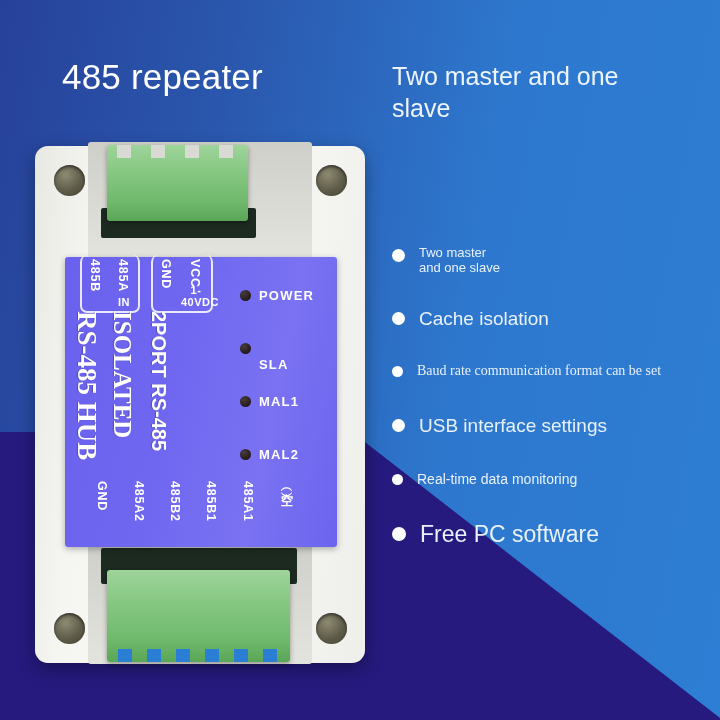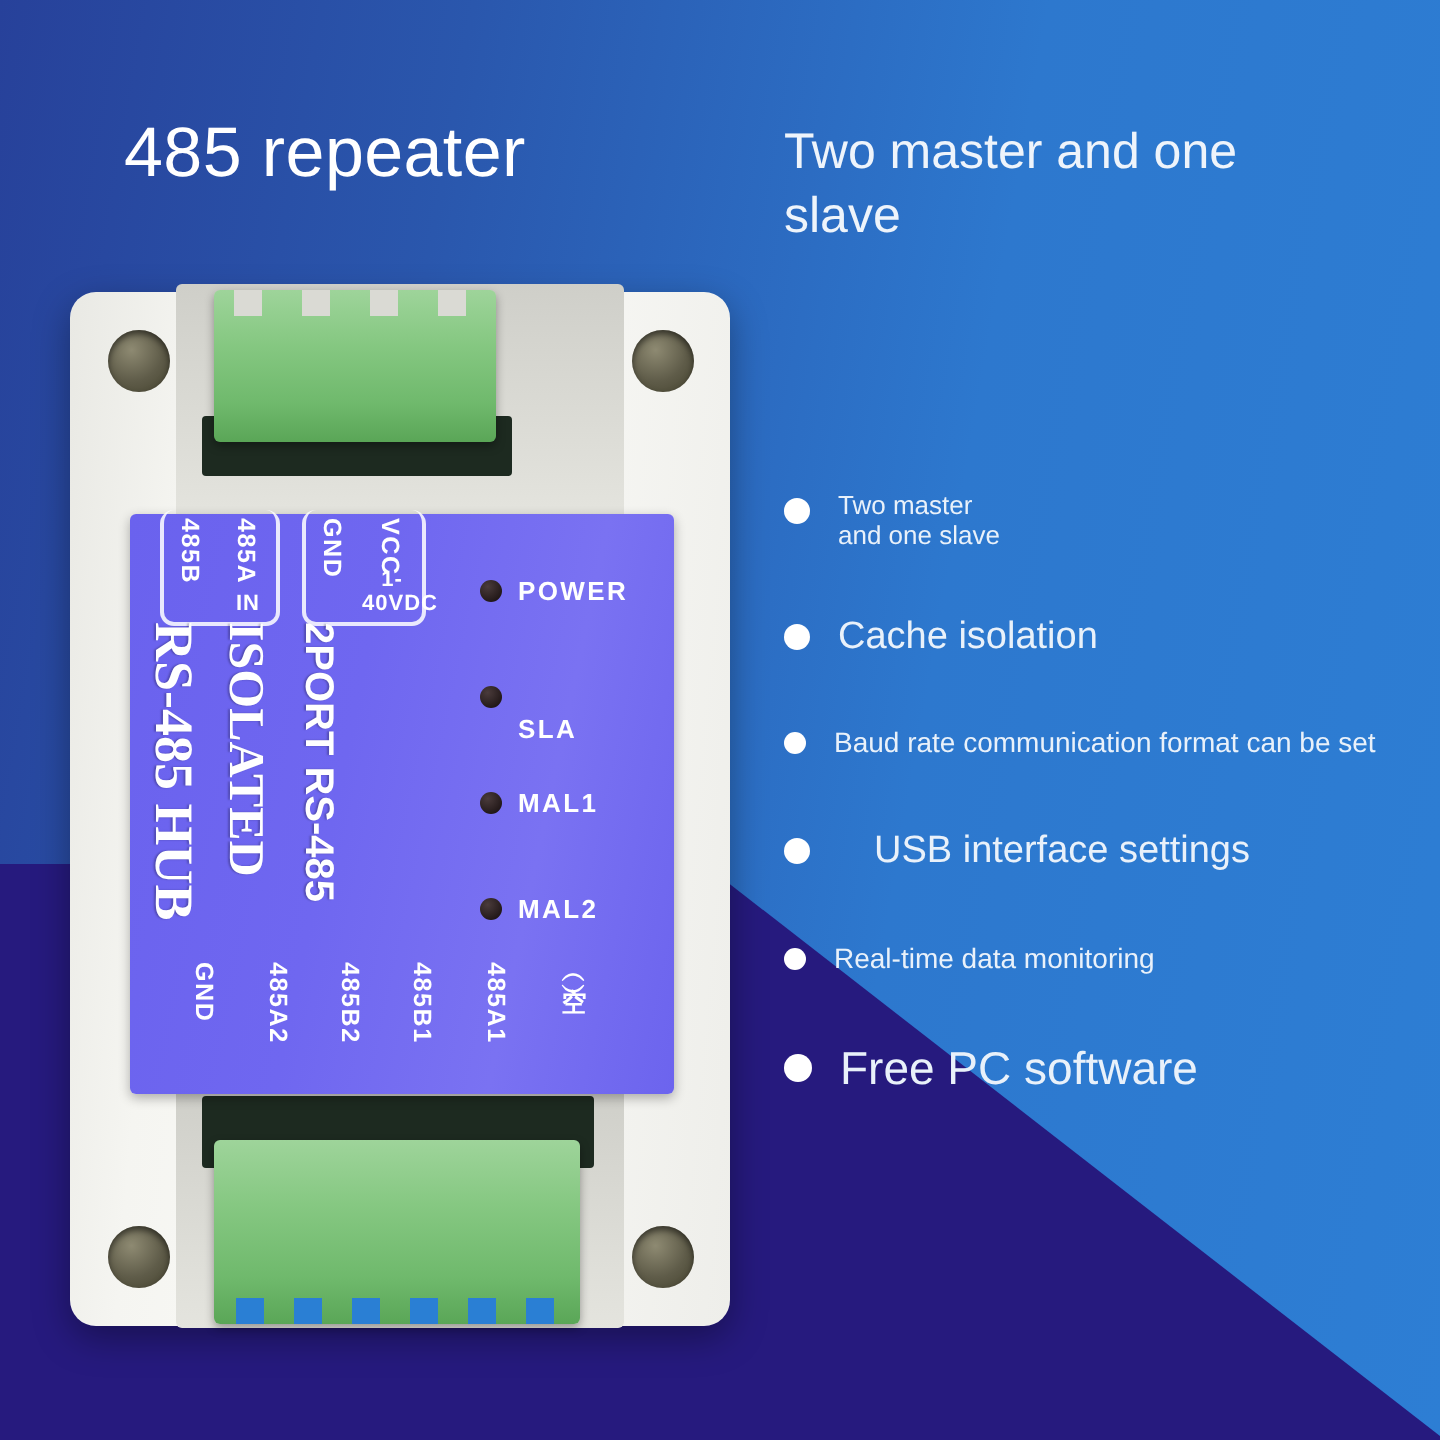--- a/index.html
+++ b/index.html
@@ -36,22 +36,22 @@
   .bullet-row {
     position: absolute; display: flex; align-items: flex-start;
     color: #e9f1fa; white-space: nowrap;
   }
   .dot {
     border-radius: 50%; background: #ffffff; flex: 0 0 auto;
     margin-right: 14px;
   }
   .b0 { top: 0px;   }
   .b1 { top: 63px;  }
-  .b2 { top: 118px; }
-  .b3 { top: 170px; gap: 18px; }
+  .b2 { top: 118px; font-family: Liberation Serif, serif; }
+  .b3 { top: 170px; }
   .b4 { top: 226px; }
   .b5 { top: 276px; }
 
   .sz-lg   { font-size: 13px; line-height: 1.17; }
   .sz-md   { font-size: 19px; text-align: center; }
   .sz-sm   { font-size: 14px; }
   .sz-xl   { font-size: 23px; }
 
   .dot-lg { width: 13px; height: 13px; margin-top: 4px; }
   .dot-md { width: 13px; height: 13px; margin-top: 4px; }

